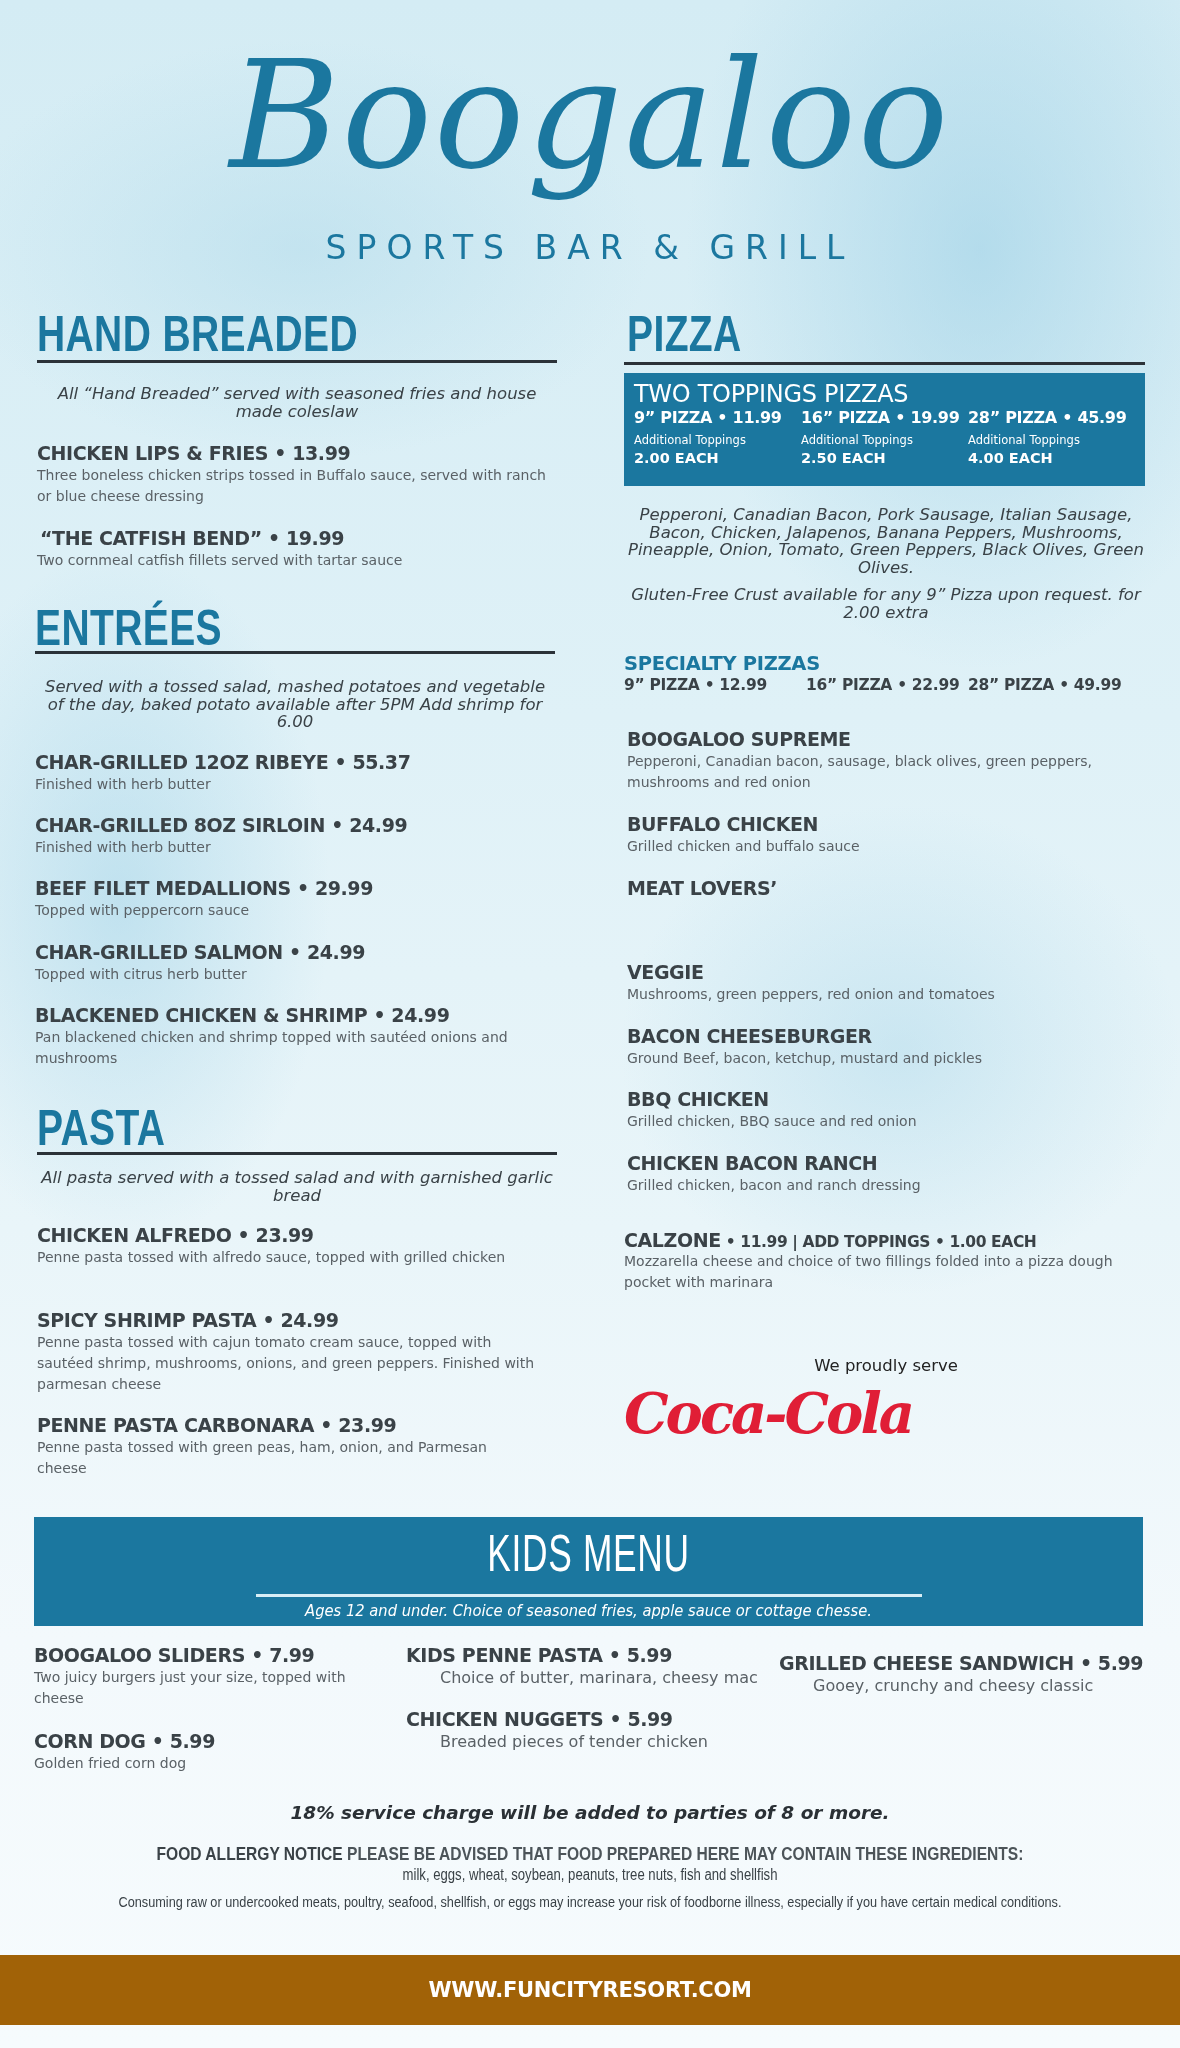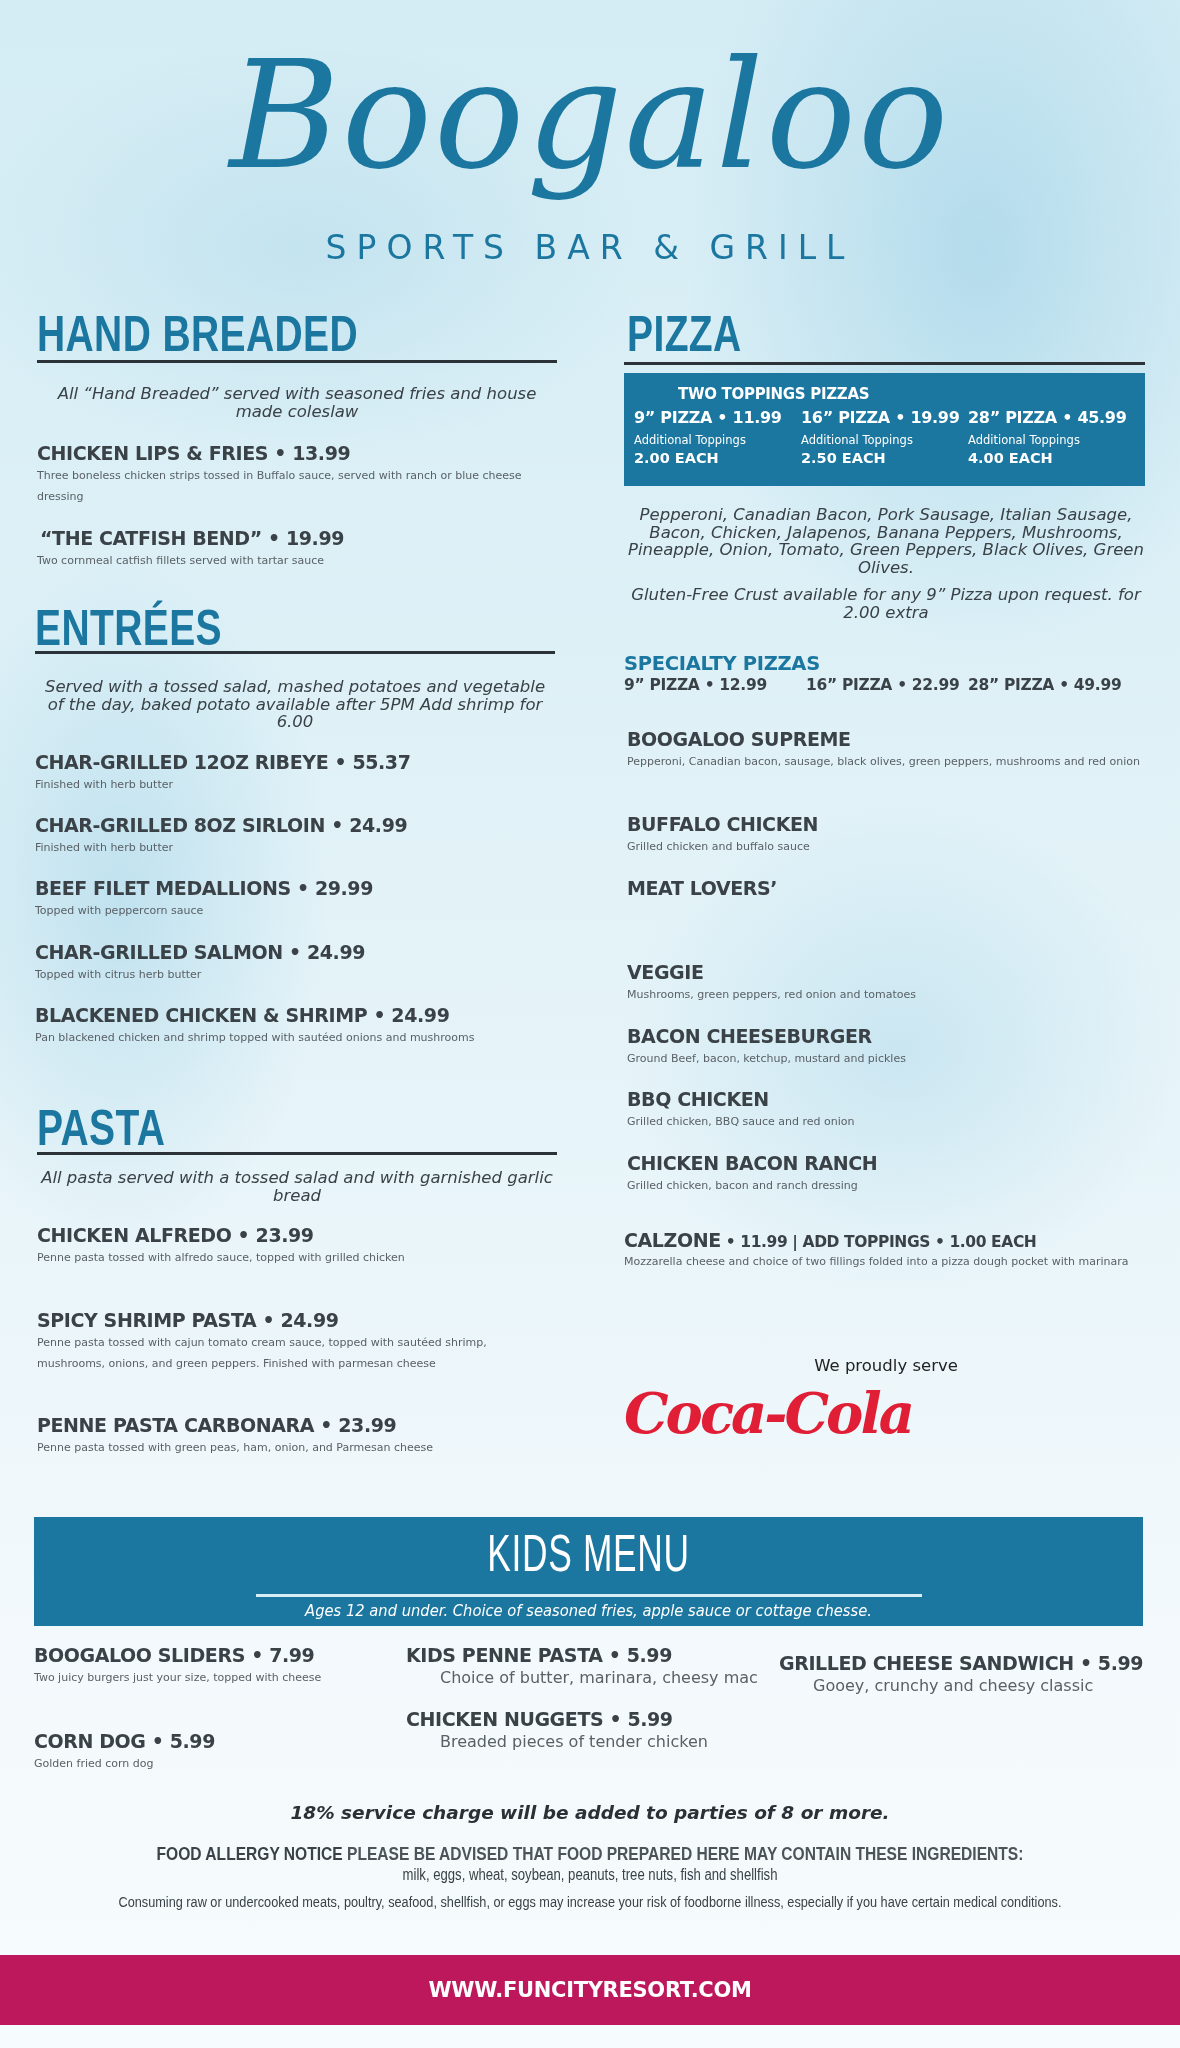--- a/index.html
+++ b/index.html
@@ -42,31 +42,31 @@
     font-family: "DejaVu Sans", sans-serif; font-style: italic;
     font-size: 16.5px; line-height: 17.5px; color: #3a4247;
   }
 
   .item { position: absolute; }
   .item .name {
     font-family: "DejaVu Sans", sans-serif; font-weight: bold;
     font-size: 19px; color: #3a4247; line-height: 24px; letter-spacing: -0.4px;
   }
   .item .desc {
-    font-family: "DejaVu Sans", sans-serif; font-size: 11px; color: #5a6166;
+    font-family: "DejaVu Sans", sans-serif; font-size: 14px; color: #5a6166;
     line-height: 21px; font-weight: normal;
   }
   .item .sm { font-size: 16px; margin-left: 34px; }
 
   
   .pizza-box {
     position: absolute; left: 624px; top: 373px; width: 521px; height: 113px;
     background: #1b779f; color: #fff; padding: 10px 10px 0 10px;
   }
-  .pizza-box .title { font-weight: bold; font-size: 15px; line-height: 22px; letter-spacing: -0.3px; margin-left: 44px; }
+  .pizza-box .title { font-weight: normal; font-size: 24px; line-height: 22px; letter-spacing: -0.3px; }
   .pizza-box .cols { display: flex; margin-top: 2px; }
   .pizza-box .col { width: 175px; }
   .pizza-box .size { font-weight: bold; font-size: 16px; line-height: 22px; letter-spacing: -0.3px; }
   .pizza-box .addl { font-size: 11.5px; line-height: 18px; margin-top: 2px; }
   .pizza-box .each { font-weight: bold; font-size: 14.5px; line-height: 18px; }
 
   .toppings {
     position: absolute; left: 624px; width: 524px; top: 506px; text-align: center;
     font-style: italic; font-size: 16.5px; line-height: 17.5px; color: #3a4247;
   }
@@ -118,21 +118,21 @@
   .allergy .light { font-weight: bold; opacity: 0.9; }
   .allergens {
     position: absolute; left: 0; width: 1180px; top: 1866px; text-align: center;
     font-family: "Liberation Sans", sans-serif; font-size: 16px; color: #3a4247; transform: scaleX(0.82);
   }
   .consume {
     position: absolute; left: 0; width: 1180px; top: 1893px; text-align: center;
     font-family: "Liberation Sans", sans-serif; font-size: 15.5px; color: #3a4247; transform: scaleX(0.82);
   }
   .footer {
-    position: absolute; left: 0; top: 1955px; width: 1180px; height: 70px; background: #be185d;
+    position: absolute; left: 0; top: 1955px; width: 1180px; height: 70px; background: #a16207;
     color: #fff; text-align: center; font-weight: bold; font-size: 21px; line-height: 70px; letter-spacing: -0.3px;
   }
 </style>
 </head>
 <body>
 
 <div class="logo-script">Boogaloo</div>
 <div class="logo-sub">SPORTS BAR &amp; GRILL</div>
 
 <div class="sec-head" style="left:37px;top:306px;">HAND BREADED</div>

